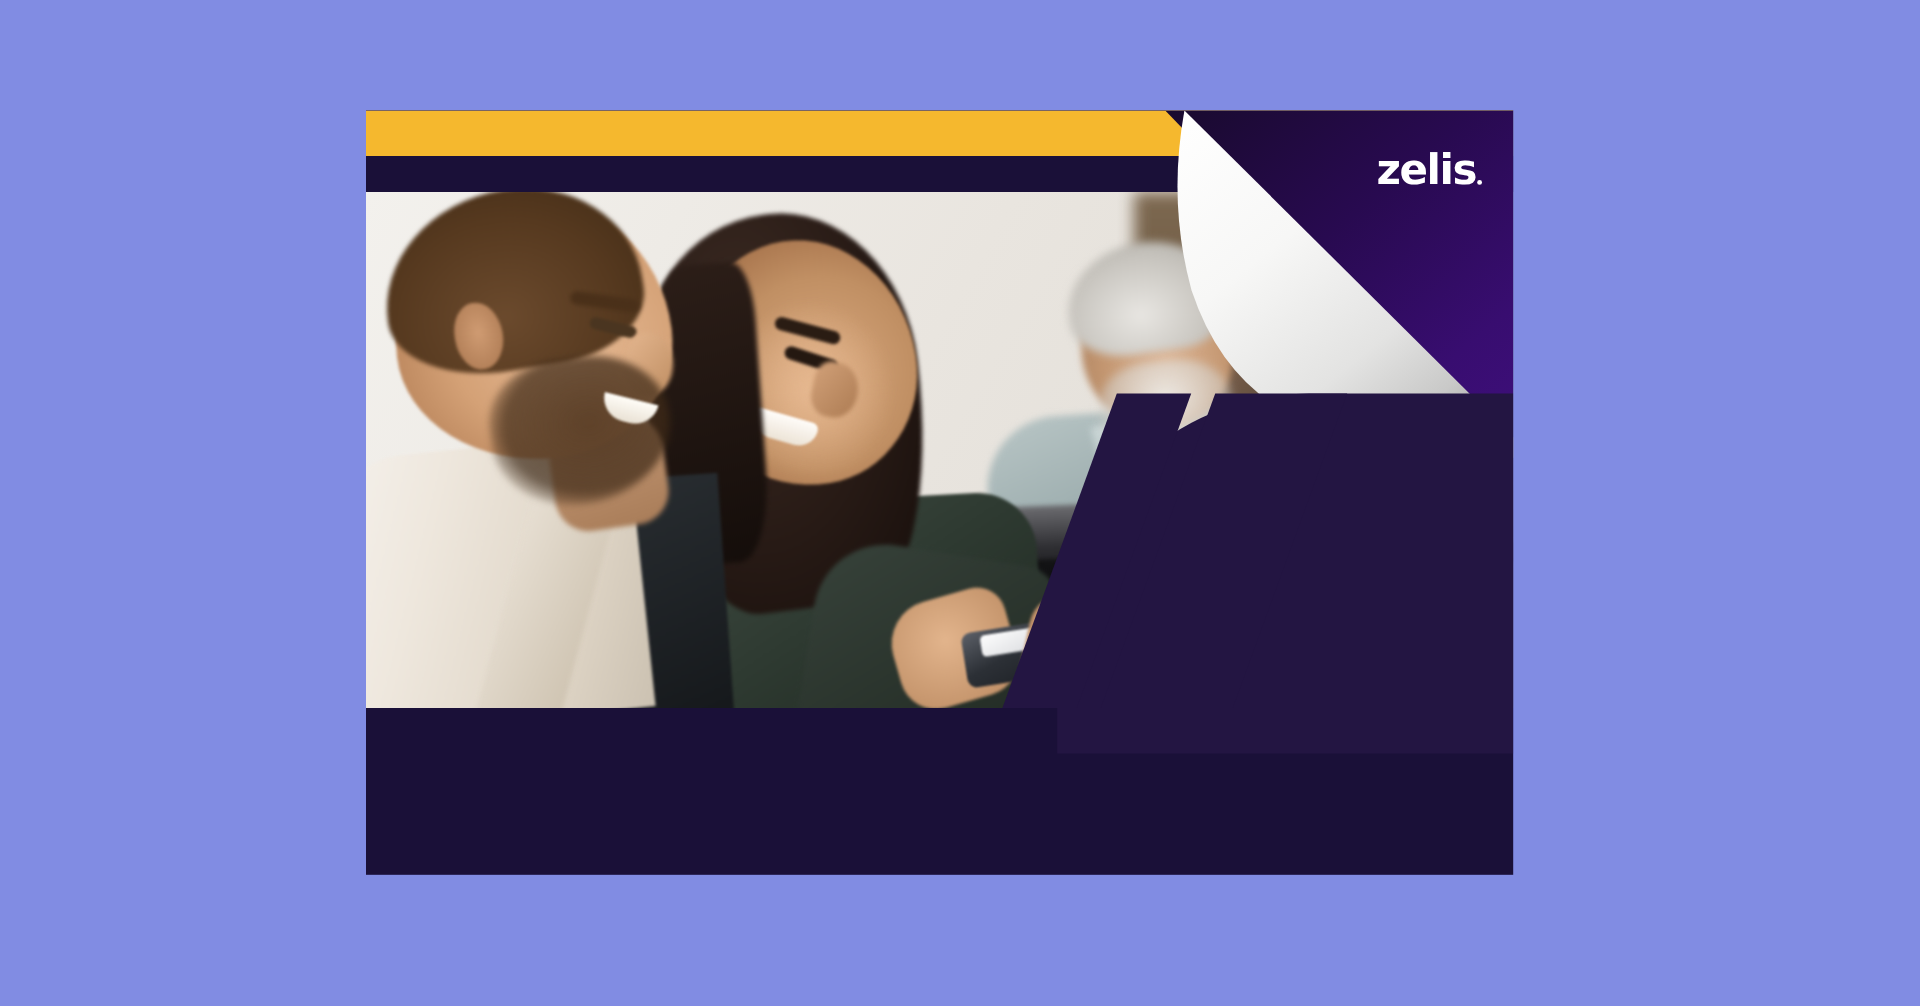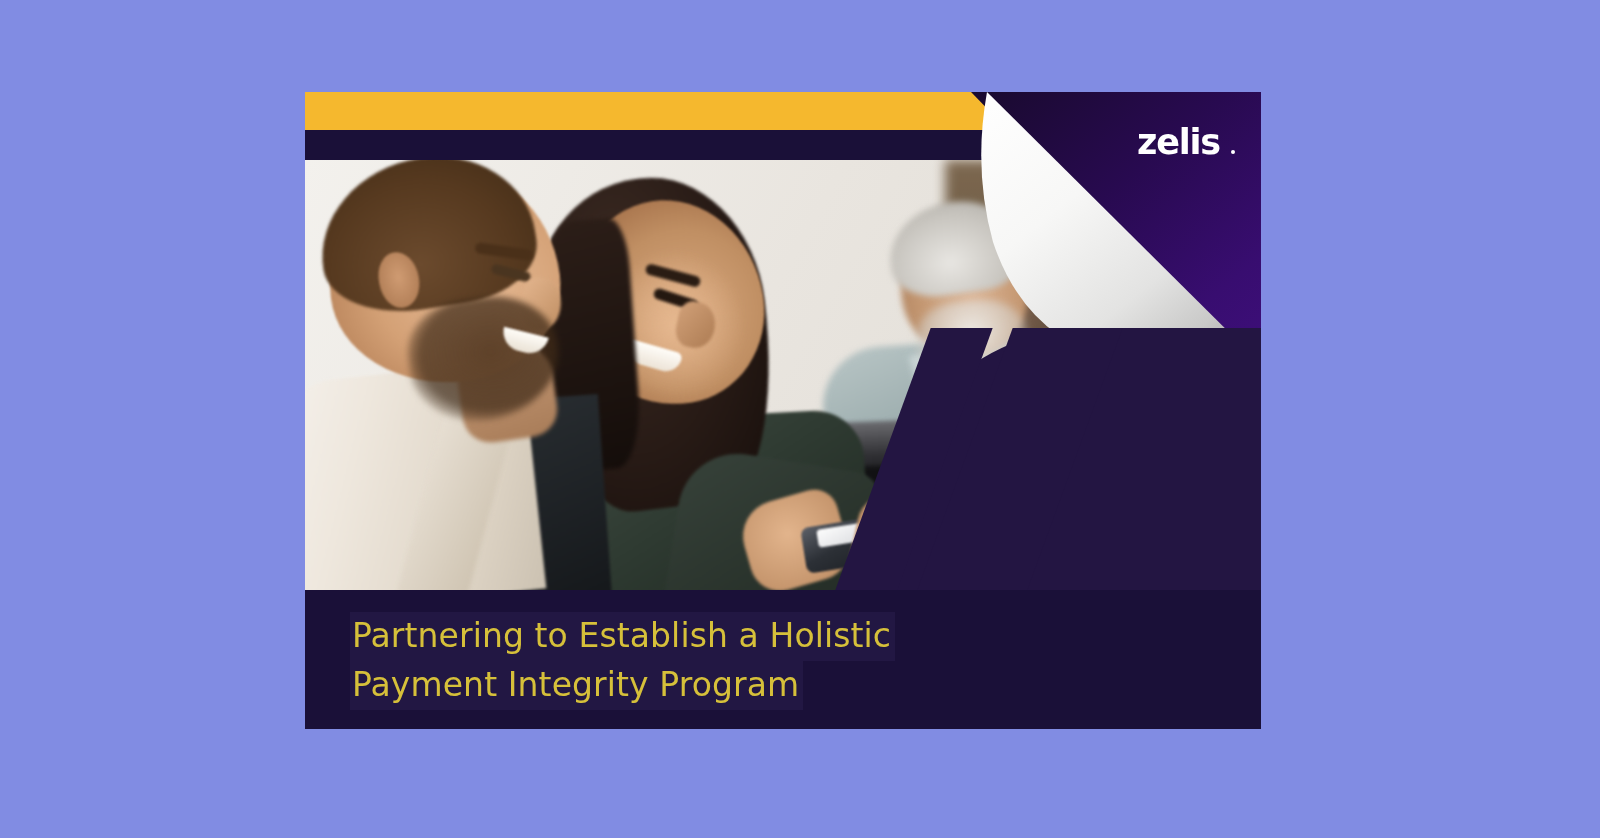--- a/index.html
+++ b/index.html
@@ -470,21 +470,21 @@
   }
 
   
   #zelis-logo {
     position: absolute;
     right: 26px;
     top: 34px;
     z-index: 12;
     display: flex;
     align-items: flex-end;
-    gap: 11px;
+    gap: 1px;
     user-select: none;
   }
   #zelis-logo .wordmark {
     font-family: "DejaVu Sans", sans-serif;
     font-size: 35px;
     font-weight: 700;
     letter-spacing: -1.2px;
     color: #ffffff;
     line-height: .95;
   }
@@ -599,20 +599,14 @@
   </svg>
 
   <div class="bar-yellow"></div>
   <div class="bar-navy"></div>
 
   <div id="zelis-logo">
     <span class="wordmark">zelis</span>
     <span class="tm-dot"></span>
   </div>
 
-  <div id="footer-band">
-    <div id="title-block">
-      <div class="tline">Partnering to Establish a Holistic</div>
-      <div class="tline">Payment Integrity Program</div>
-    </div>
-  </div>
 
 </div>
 
 </body></html>

